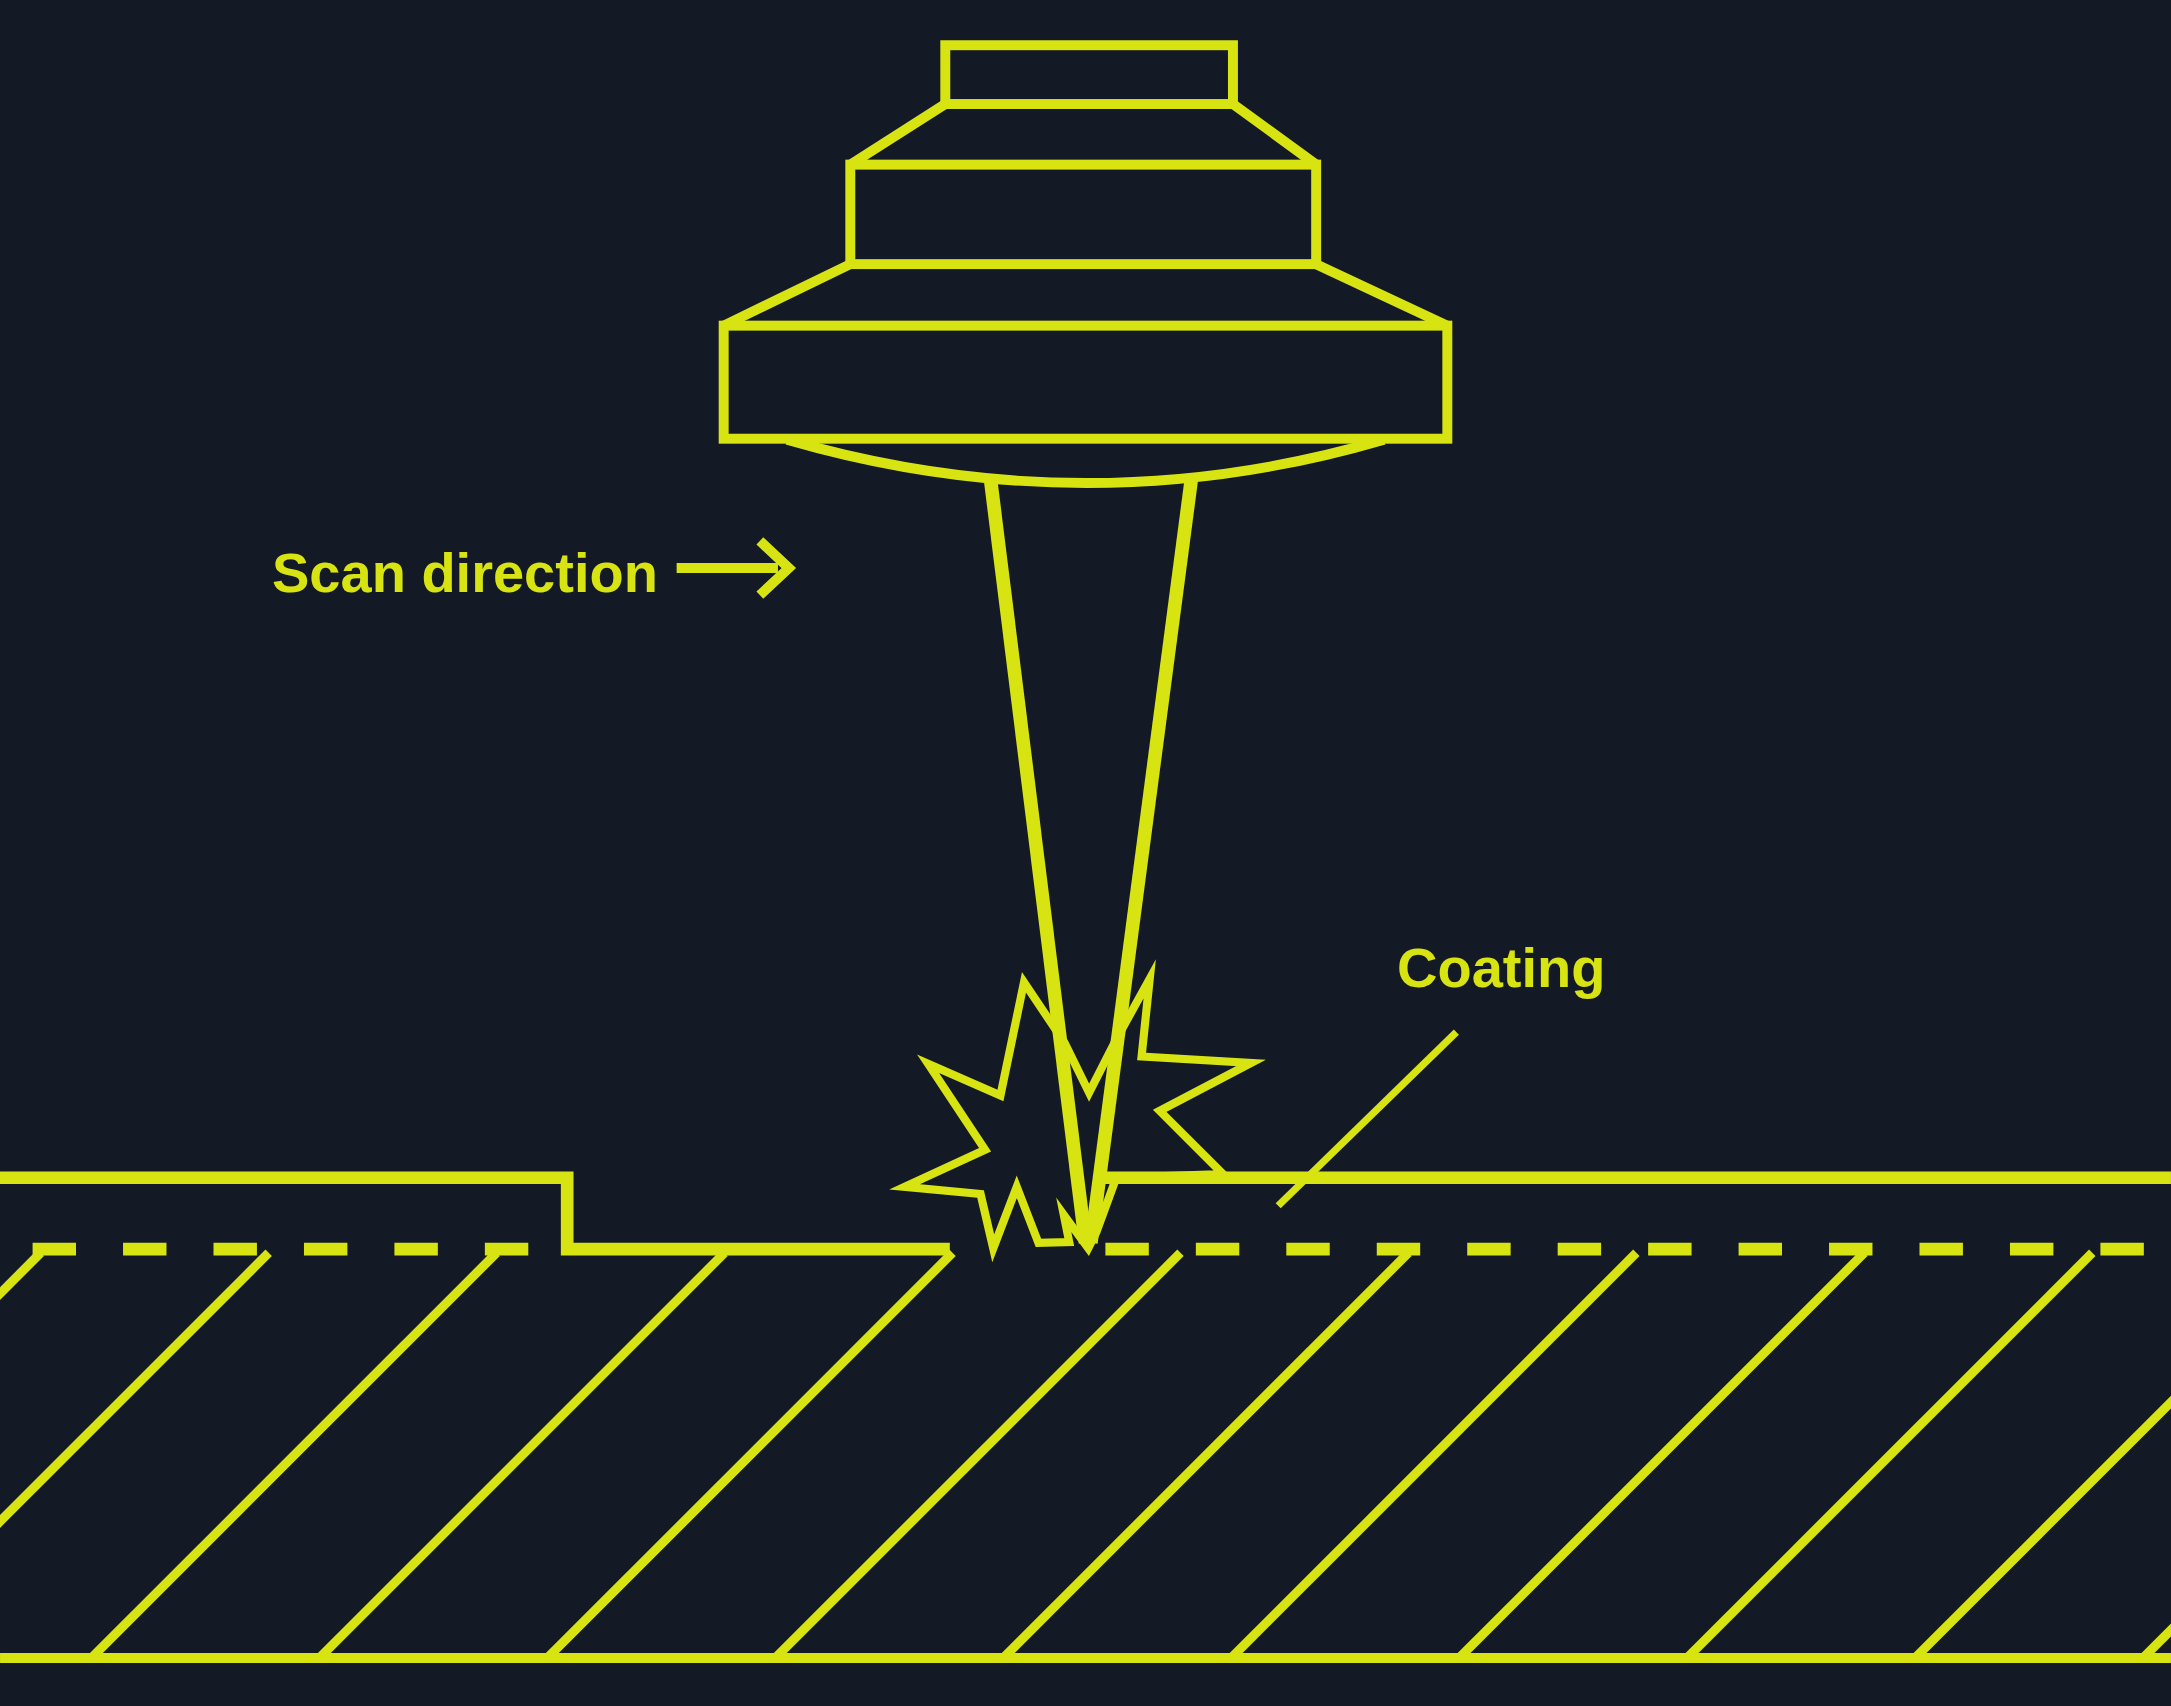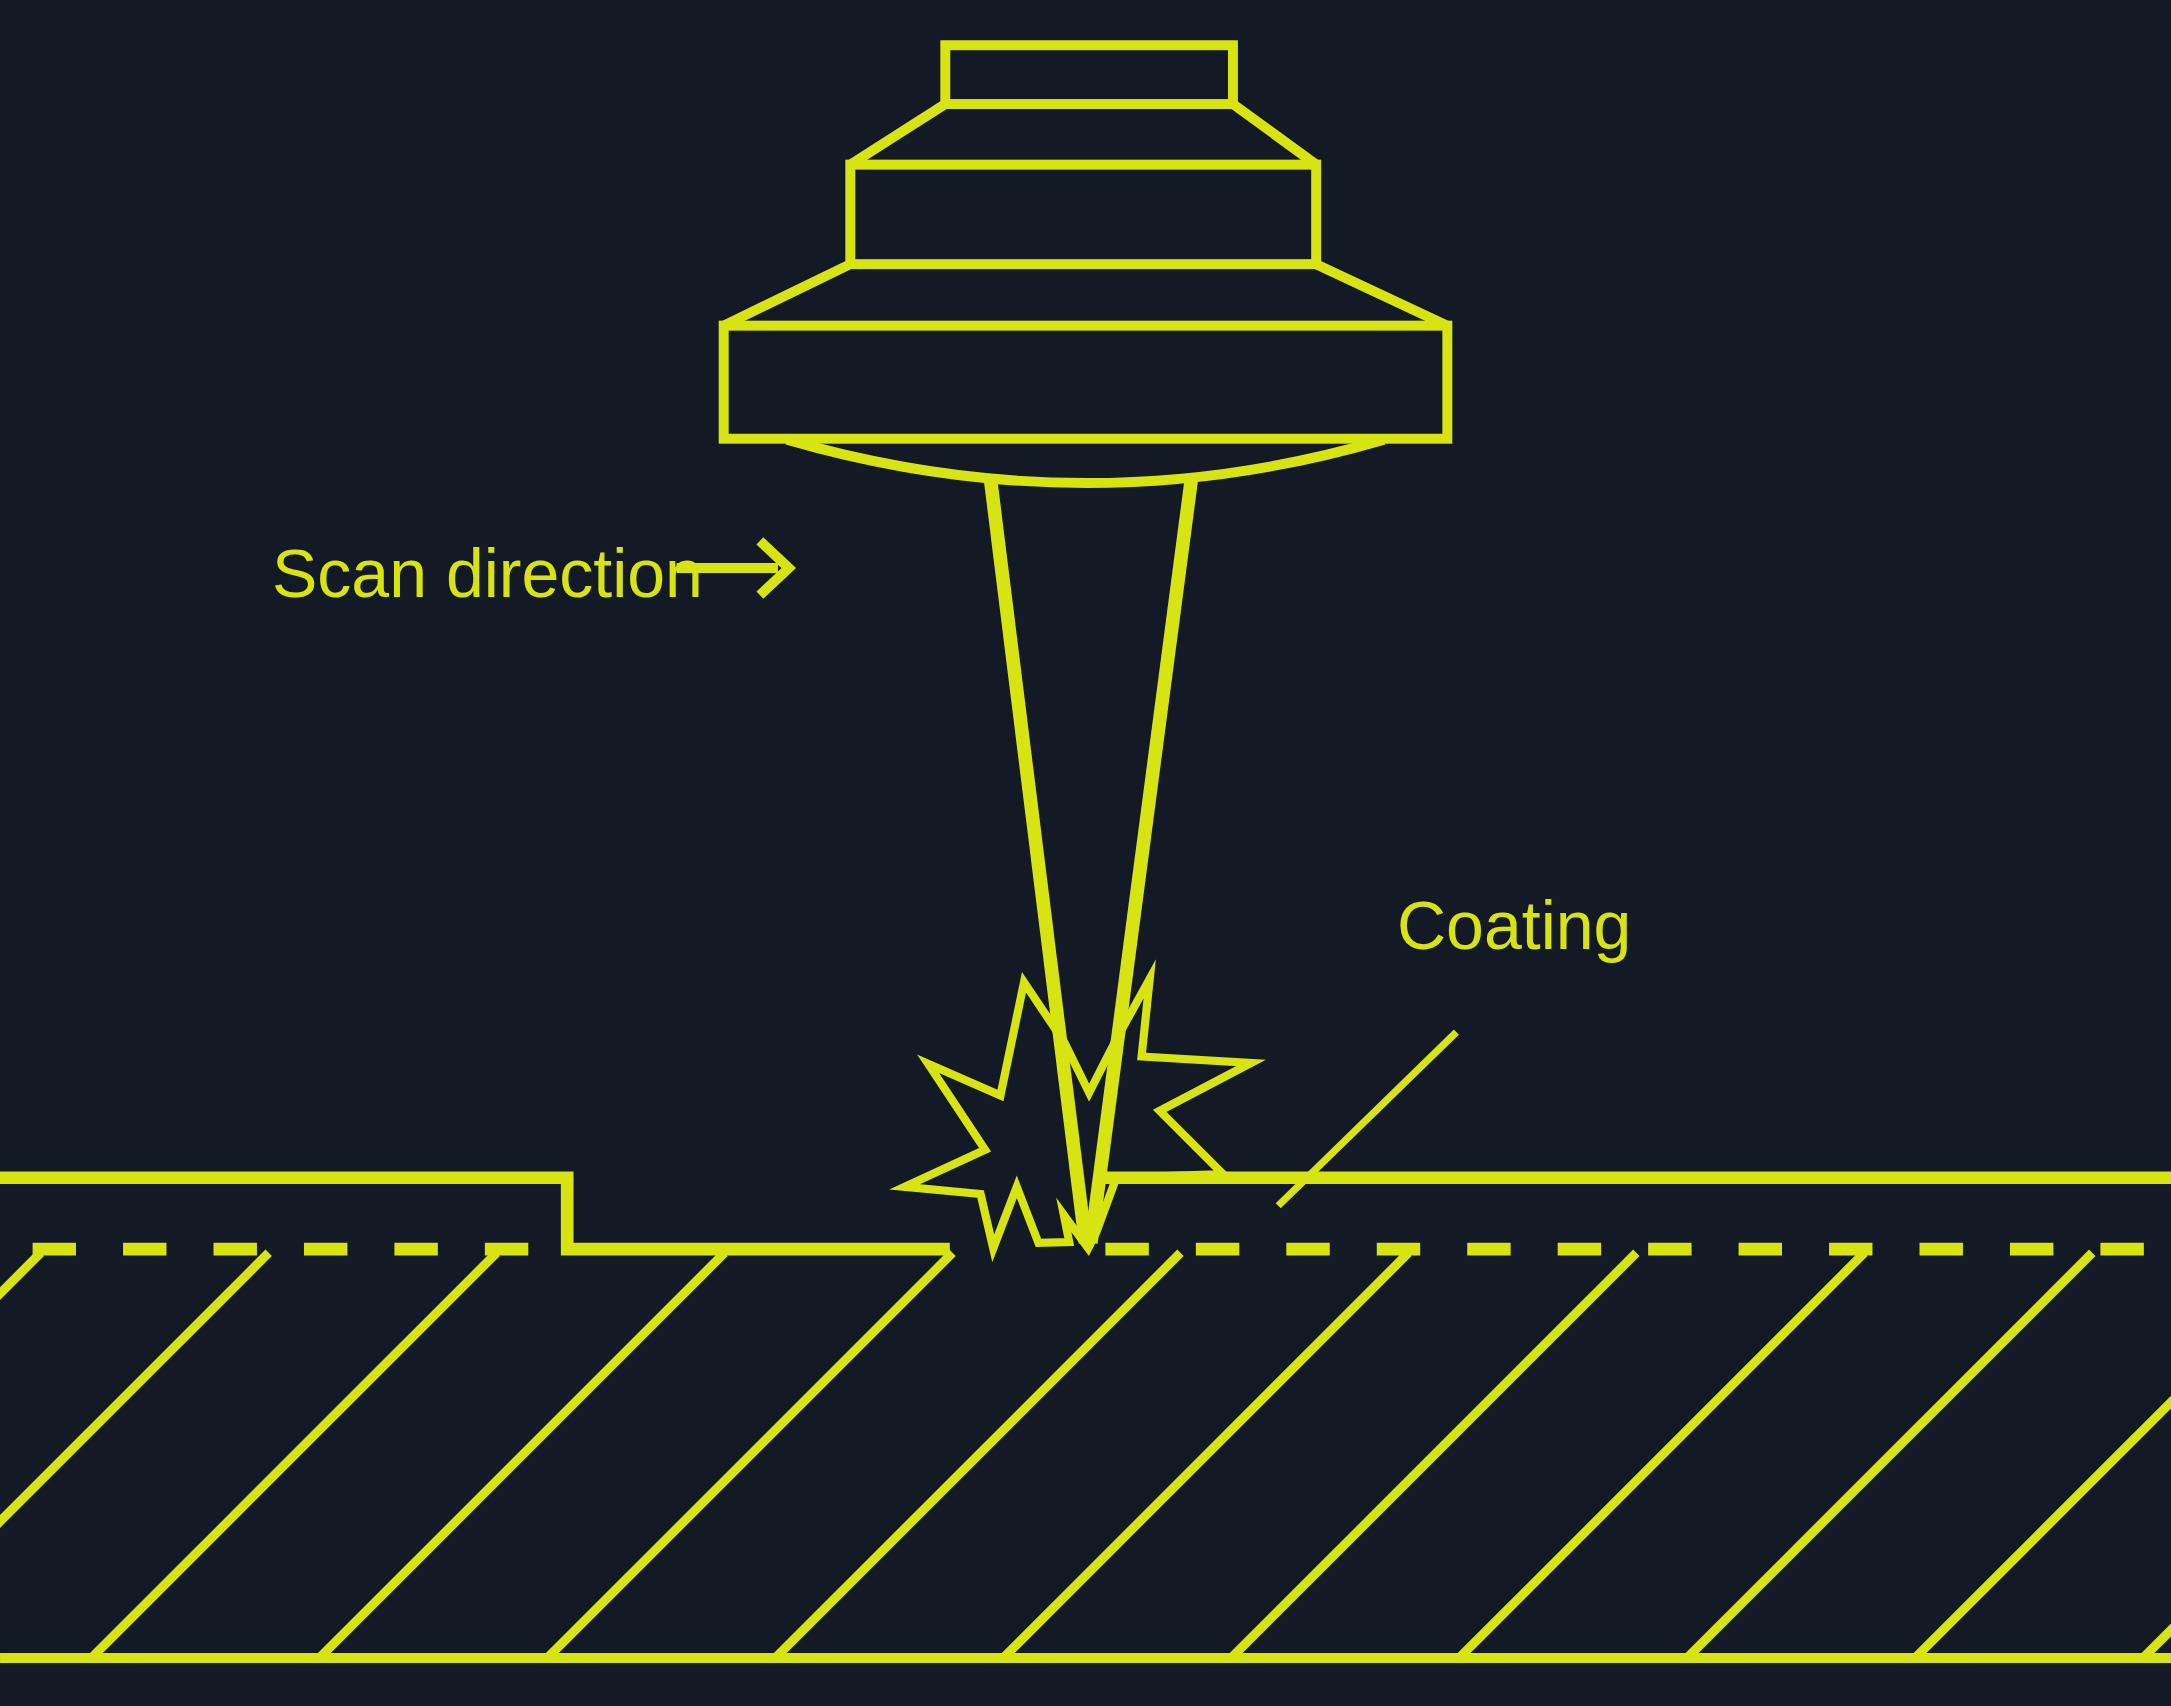--- a/index.html
+++ b/index.html
@@ -12,27 +12,28 @@
     width:2171px;height:1706px;
     background:var(--background);
     overflow:hidden;
     font-family:"Liberation Sans", sans-serif;
   }
   .stage-svg{position:absolute;left:0;top:0;}
   .stage-svg *{vector-effect:none;}
   .diagram-label{
     position:absolute;
     color:var(--accent);
-    font-size:68px;
+    font-size:56px;
     line-height:76px;
     white-space:nowrap;
+    font-weight:bold;
   }
   #scan-label{left:272px;top:543px;line-height:60px;}
   #coating-label{left:1397px;top:887px;}
-  .label-line{display:block;}
+  .label-line{display:block;margin-top:43px;}
 </style>
 </head>
 <body>
 
 <div class="stage">
 
   <svg class="stage-svg" width="2171" height="1706" viewBox="0 0 2400 1886" fill="none" stroke-linecap="butt" stroke-linejoin="miter">
 
     <g stroke="var(--accent)" stroke-width="11">
       <rect x="1045" y="50" width="318" height="65"></rect>

